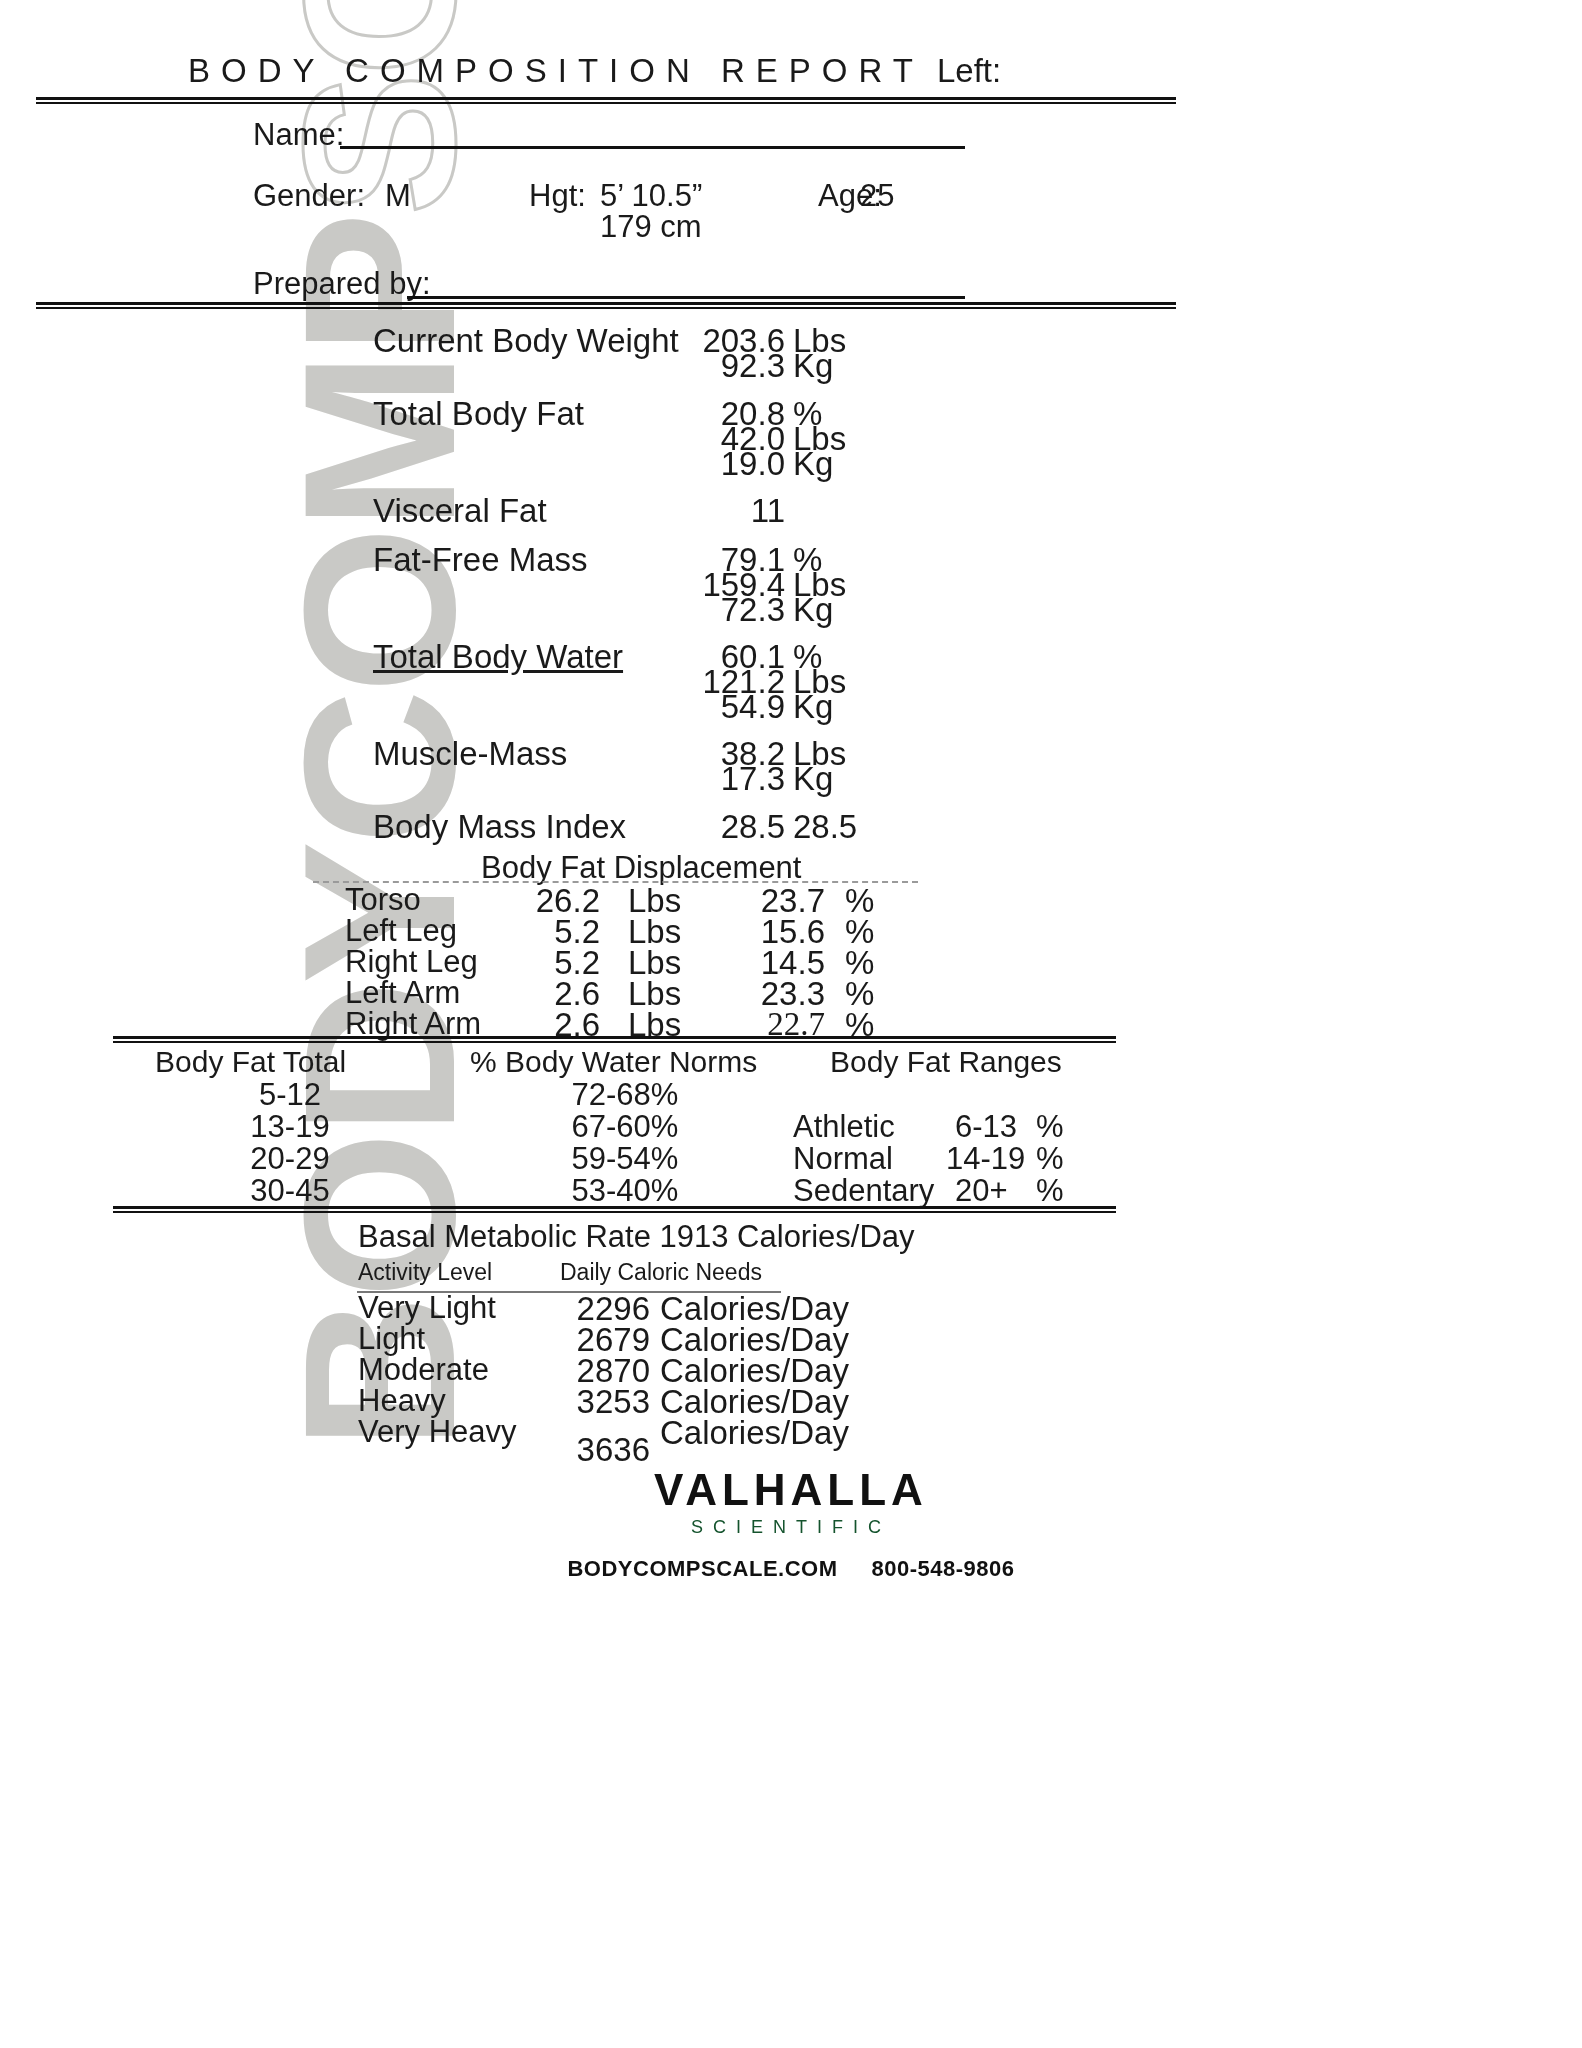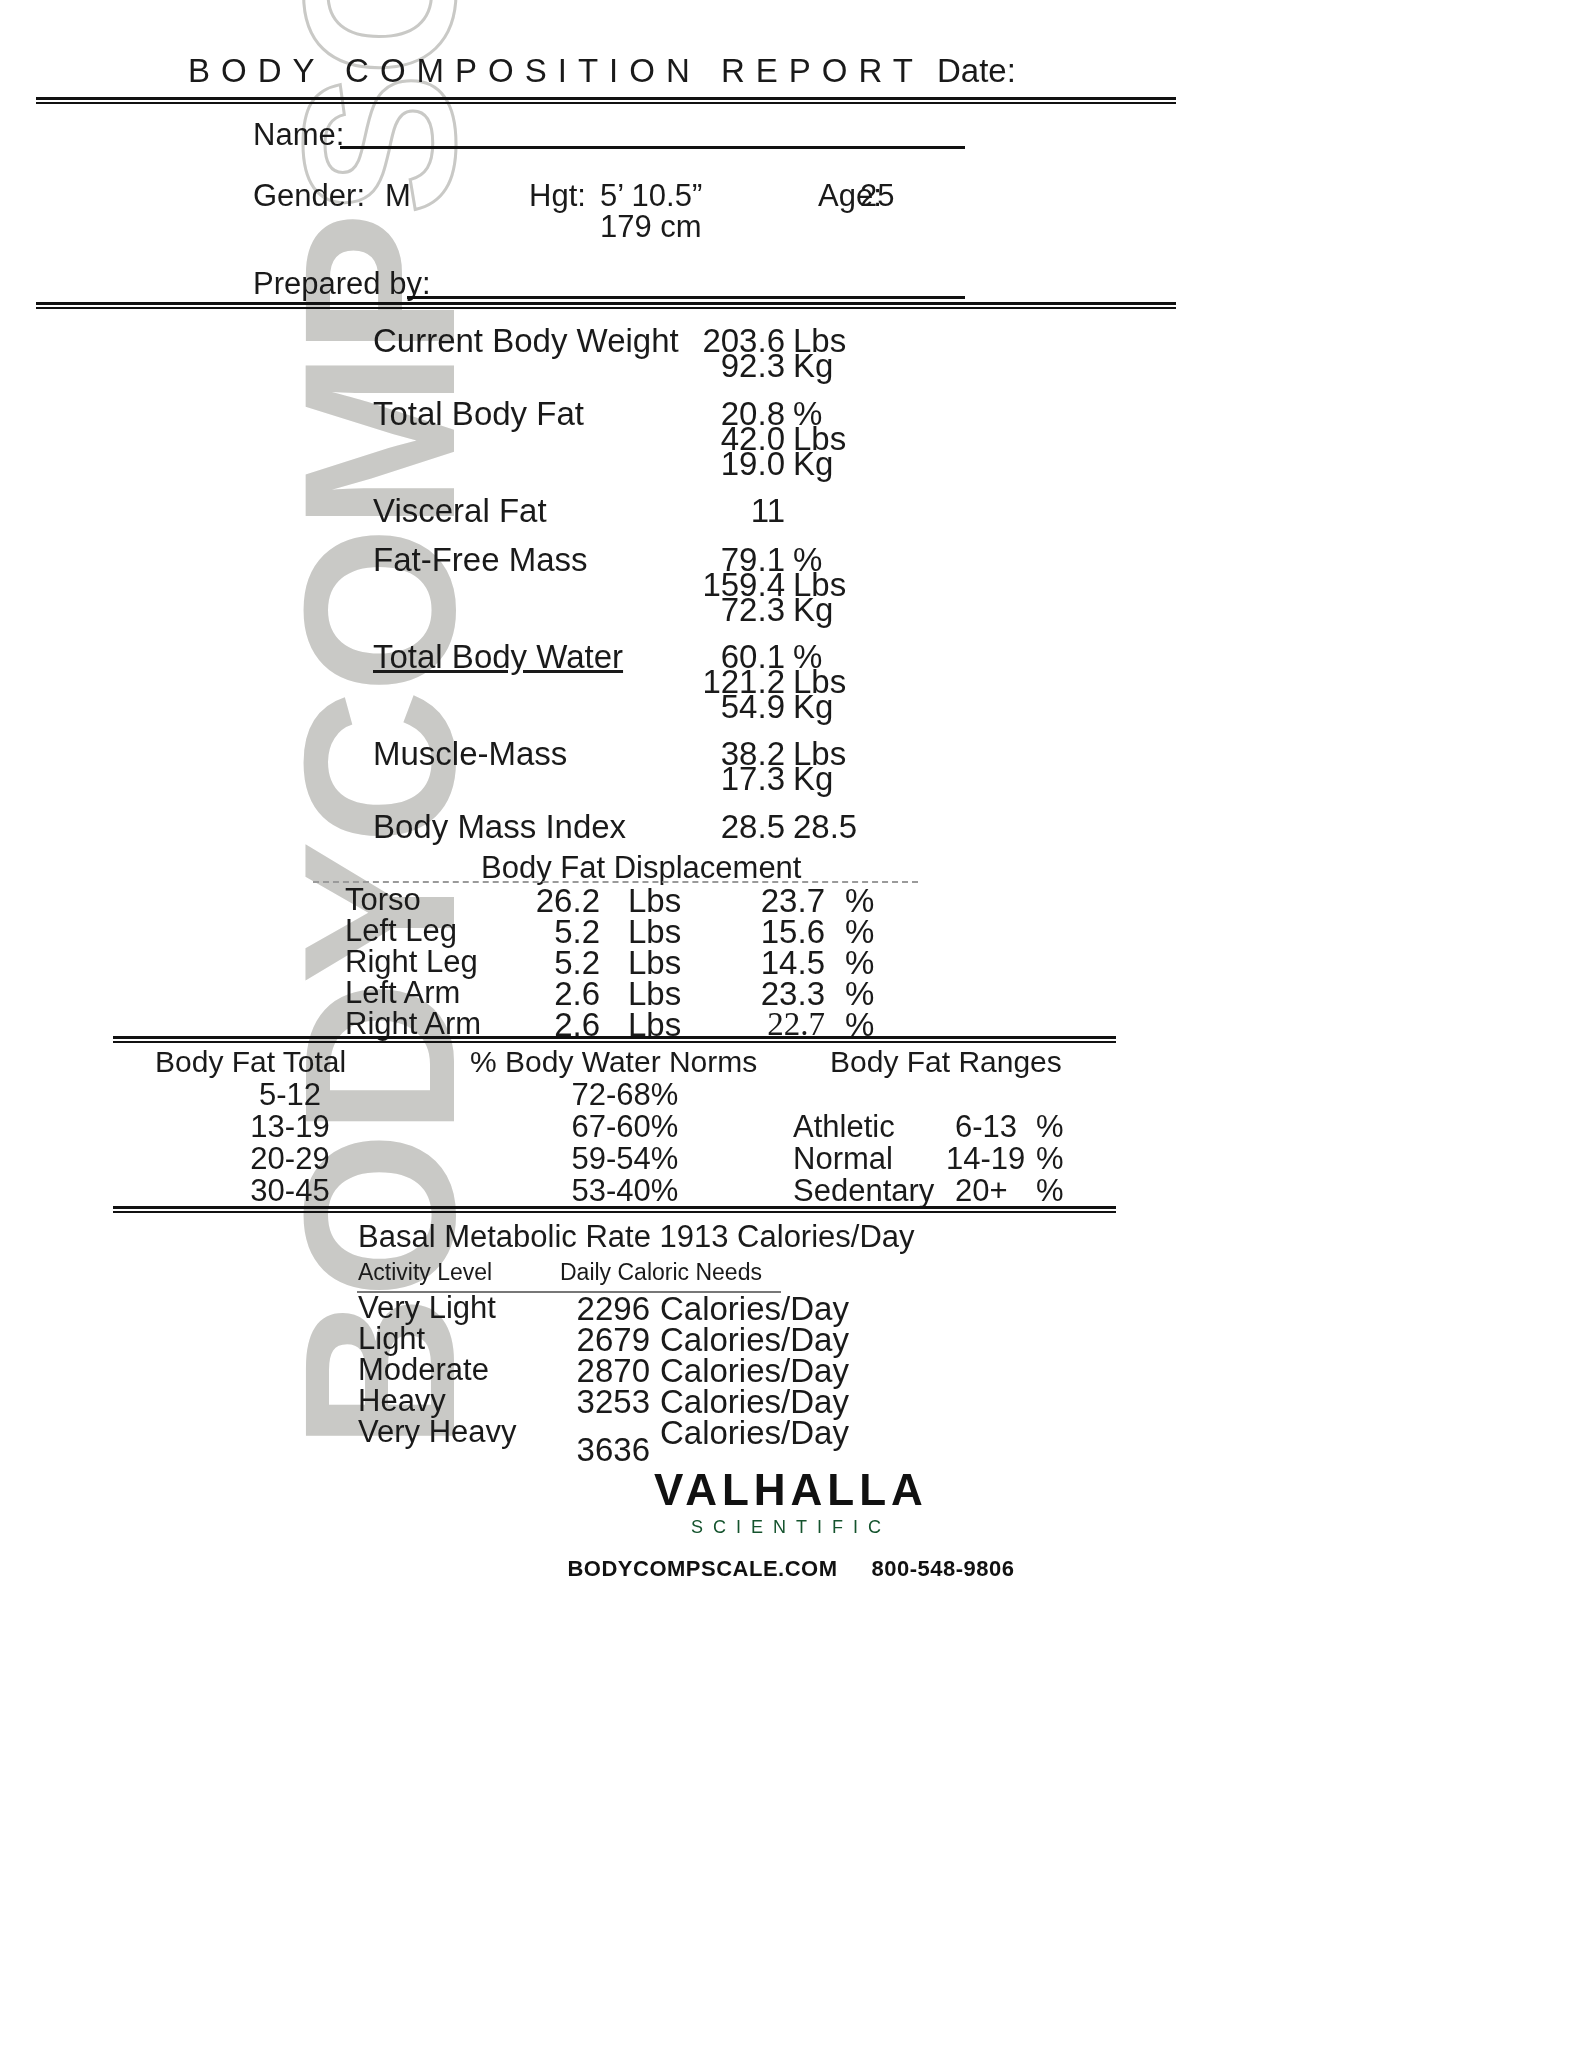--- a/index.html
+++ b/index.html
@@ -182,21 +182,21 @@
 
 <div id="page">
 
   <div class="watermark">
     <span class="wm-solid">BODYCOMP</span><span class="wm-outline">SCALE</span>
   </div>
 
   <div class="layer">
 
     <div class="title" style="left:188px; top:52px;">BODY COMPOSITION REPORT</div>
-    <div class="title-date" style="left:937px; top:52px;">Date:</div>
+    <div class="title-date" style="left:937px; top:52px;">Left:</div>
     <div class="rule-double" style="left:36px; top:97px; width:1140px;"></div>
 
     <div class="fld" style="left:253px; top:117px;">Name:</div>
     <div class="rule-single" style="left:340px; top:146px; width:625px;"></div>
 
     <div class="fld" style="left:253px; top:178px;">Gender:</div>
     <div class="fld" style="left:385px; top:178px;">M</div>
 
     <div class="fld" style="left:529px; top:178px;">Hgt:</div>
     <div class="fld" style="left:600px; top:178px;">5’ 10.5”</div>

